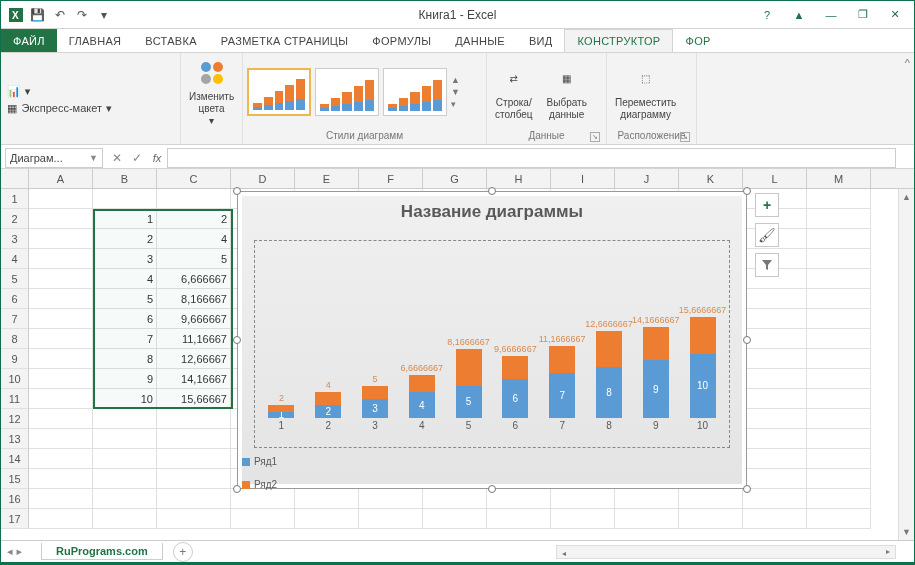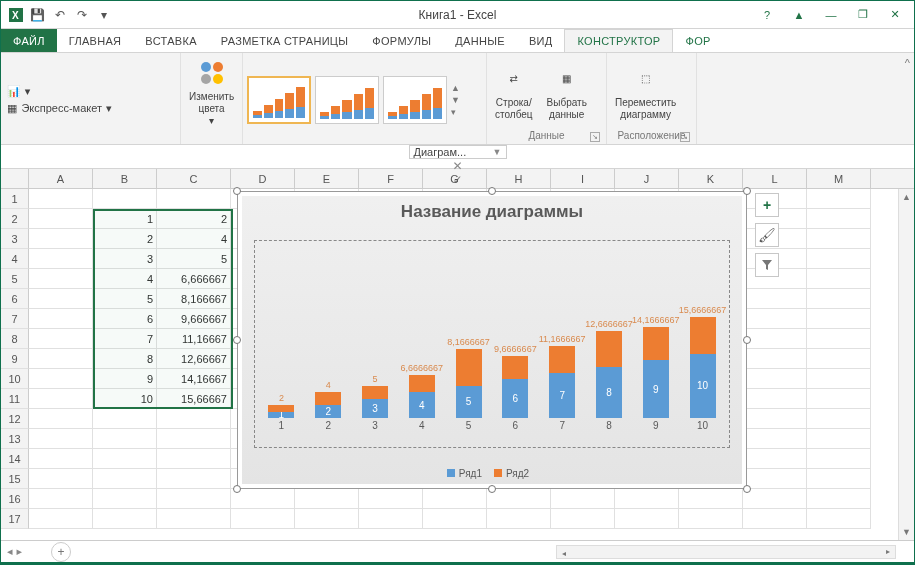--- a/index.html
+++ b/index.html
@@ -32,21 +32,21 @@
   .small-row { display: flex; flex-direction: column; gap: 2px; font-size: 11px; }
   .small-row > div { display: flex; align-items: center; gap: 4px; cursor: pointer; color: #444; padding: 1px 2px; }
   .thumb { width: 64px; height: 48px; border: 1px solid #ccc; background: #fff; cursor: pointer; position: relative; }
   .thumb.sel { border: 2px solid #efb652; }
   .thumb-inner { position: absolute; bottom: 4px; left: 4px; right: 4px; height: 30px; display: flex; align-items: flex-end; gap: 2px; }
   .tb { flex: 1; display: flex; flex-direction: column; justify-content: flex-end; }
   .tb .t1 { background: #5b9bd5; }
   .tb .t2 { background: #ed7d31; }
 
   
-  .formula-row { height: 24px; border-bottom: 1px solid #d4d4d4; display: flex; align-items: center; background: #fff; flex-direction: column; }
+  .formula-row { height: 24px; border-bottom: 1px solid #d4d4d4; display: flex; align-items: flex-end; background: #fff; }
   .namebox { width: 98px; height: 20px; border: 1px solid #ccc; margin: 0 4px; font-size: 11px; padding: 0 4px; display: flex; align-items: center; justify-content: space-between; color: #444; }
   .fb-btn { width: 20px; height: 20px; display: flex; align-items: center; justify-content: center; color: #888; font-size: 12px; cursor: pointer; }
   .fx { font-style: italic; font-size: 11px; color: #666; }
 
   
   .colhdr-row { height: 20px; display: flex; background: #f3f3f3; border-bottom: 1px solid #ccc; }
   .rowhdr-corner { width: 28px; border-right: 1px solid #ccc; background: #f3f3f3; }
   .colhdr { width: 64px; border-right: 1px solid #ccc; font-size: 11px; color: #555; display: flex; align-items: center; justify-content: center; }
   .colhdr.wide { width: 74px; }
 
@@ -71,21 +71,21 @@
   .plot-sel { position: absolute; top: 44px; left: 12px; right: 12px; bottom: 36px; border: 1px dashed #888; }
   .plot-area { position: absolute; top: 46px; left: 16px; right: 16px; bottom: 50px; }
   .bars { position: absolute; left: 0; right: 0; bottom: 16px; top: 0; display: flex; align-items: flex-end; }
   .barslot { flex: 1; display: flex; flex-direction: column; align-items: center; justify-content: flex-end; height: 100%; position: relative; }
   .bar { width: 26px; display: flex; flex-direction: column-reverse; }
   .seg1 { background: #5b9bd5; color: #fff; font-size: 10px; display: flex; align-items: center; justify-content: center; }
   .seg2 { background: #ed7d31; color: #fff; font-size: 9px; display: flex; align-items: center; justify-content: center; position: relative; margin-top: 12px; }
   .dlabel { position: absolute; top: -12px; width: 60px; left: 50%; margin-left: -30px; font-size: 9px; color: #d98a4e; text-align: center; white-space: nowrap; }
   .xaxis { position: absolute; left: 0; right: 0; bottom: 0; height: 14px; display: flex; }
   .xtick { flex: 1; text-align: center; font-size: 10px; color: #595959; }
-  .legend { position: absolute; bottom: 4px; left: 0; right: 8px; height: 14px; display: flex; gap: 12px; justify-content: center; font-size: 10px; color: #595959; }
+  .legend { position: absolute; bottom: 4px; left: 0; right: 8px; height: 14px; display: flex; gap: 12px; justify-content: center; font-size: 10px; color: #595959; flex-direction: column; }
   .legend span { display: flex; align-items: center; gap: 4px; }
   .lsw { width: 8px; height: 8px; }
 
   
   .chart-sidebtns { position: absolute; top: 4px; left: 726px; display: flex; flex-direction: column; gap: 6px; }
   .csb { width: 24px; height: 24px; border: 1px solid #c7c7c7; background: #fff; display: flex; align-items: center; justify-content: center; font-size: 14px; color: #555; cursor: pointer; }
 
   
   .vscroll { position: absolute; right: 0; top: 0; bottom: 0; width: 16px; background: #f3f3f3; border-left: 1px solid #ddd; }
   .vscroll .arrow { height: 16px; text-align: center; font-size: 9px; color: #777; cursor: pointer; line-height: 16px; }
@@ -245,20 +245,21 @@
               <div class="t1" style="height:11px"></div>
             </div>
           </div>
         </div>
       <div style="display:flex;flex-direction:column;gap:2px;color:#777;font-size:9px">
         <div>▲</div>
         <div>▼</div>
         <div>▾</div>
       </div>
     </div>
+    <div class="rgroup-label">Стили диаграмм</div>
   </div>
   <div class="rgroup" style="width:120px">
     <div class="rgroup-body">
       <div class="vbtn">
           <div class="vicon">⇄</div>
           <span style="white-space:pre-line">Строка/
 столбец</span>
         </div>
       <div class="vbtn">
           <div class="vicon">▦</div>
@@ -726,20 +727,21 @@
         <div class="arrow">▼</div>
       </div>
   </div>
 </div>
 
 <div class="sheet-tabs">
   <div class="st-nav">
       <span>◂</span>
       <span>▸</span>
     </div>
+  <div class="sheet-tab">RuPrograms.com</div>
   <div class="sheet-add">+</div>
   <div class="hscroll">
     <span class="ha">◂</span>
     <span class="ha" style="float:right">▸</span>
   </div>
 </div>
 
 <div class="status">
   
   

